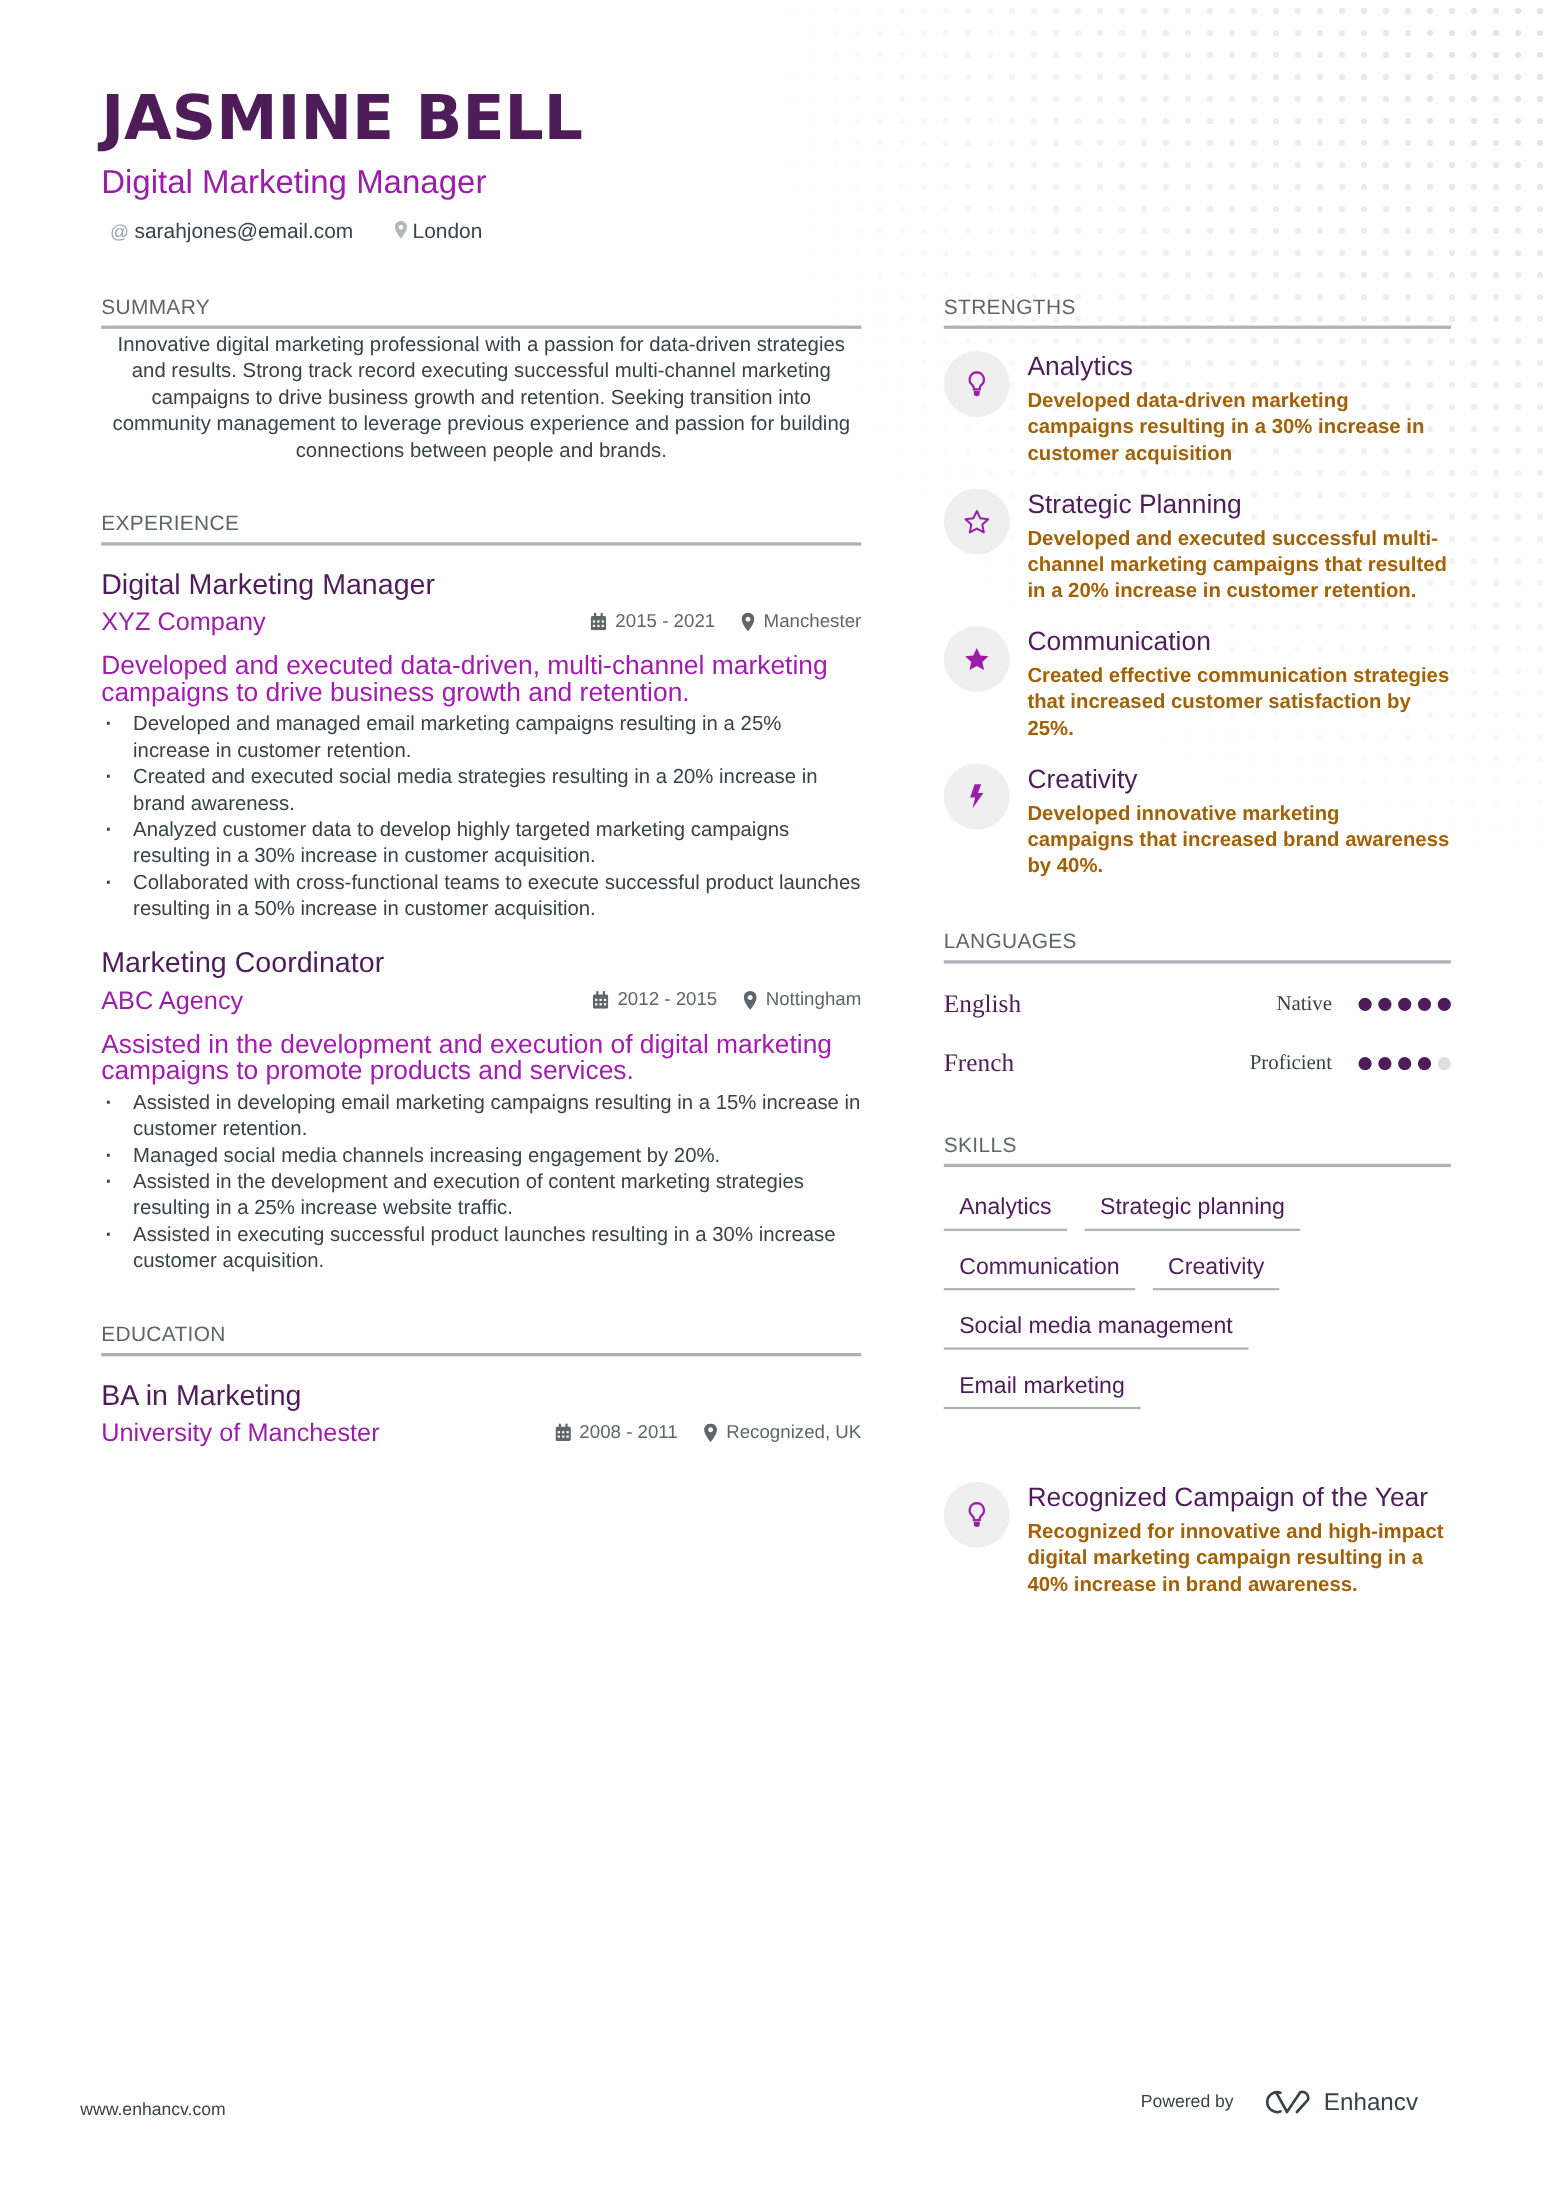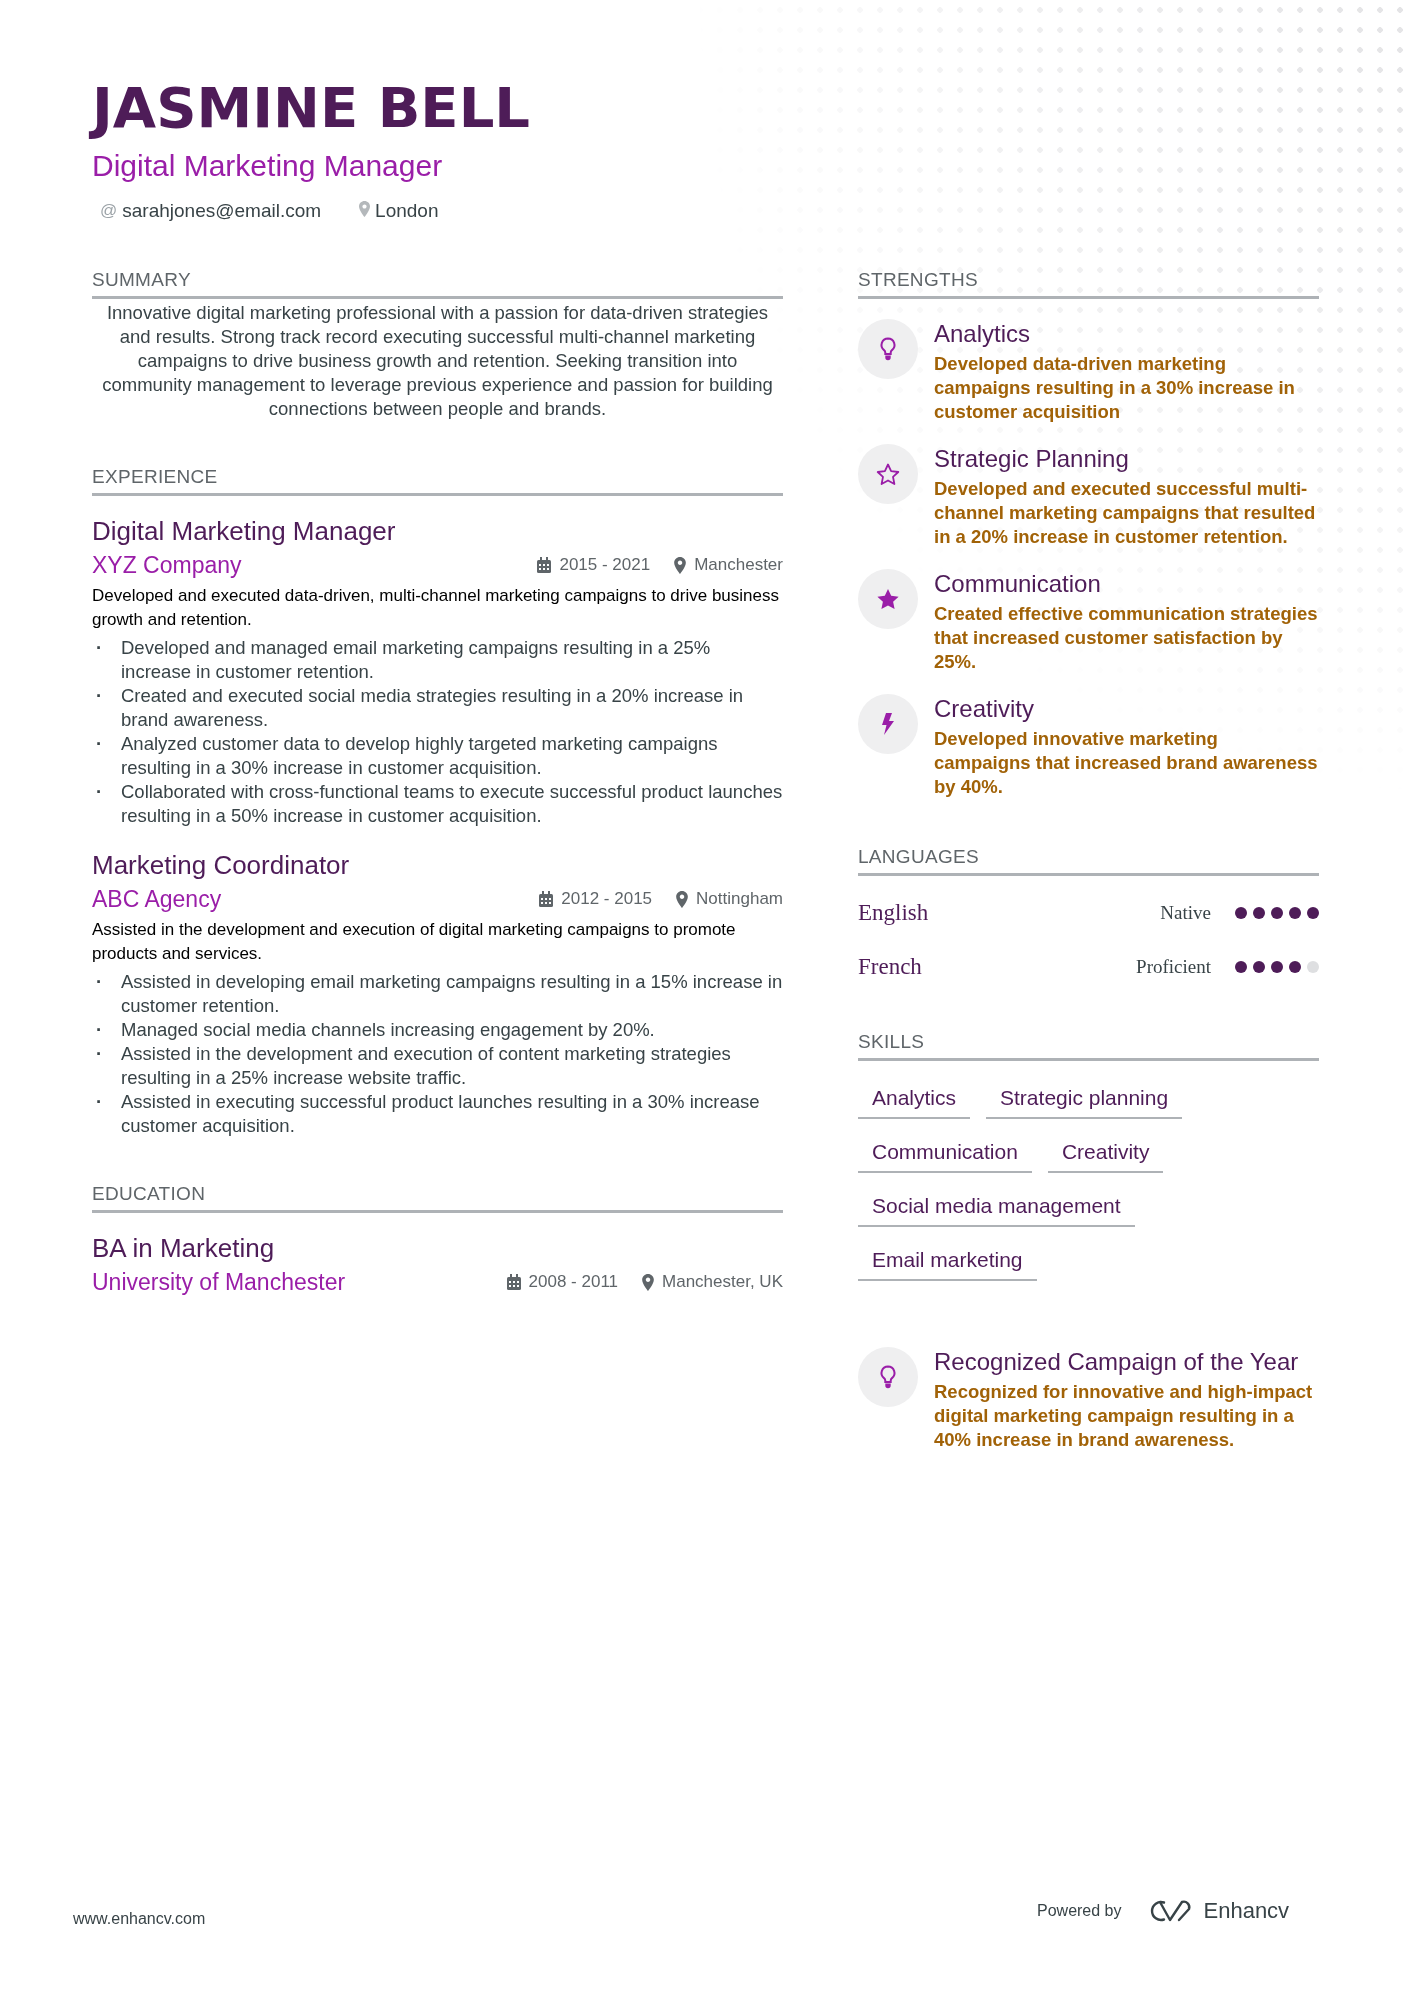--- a/index.html
+++ b/index.html
@@ -44,21 +44,21 @@
 
   .summary { margin-top: 2px; font-size: 18.5px; line-height: 24px; color: #384347; text-align: center; }
 
   .exp { margin-top: 18px; }
   .role { font-size: 26px; color: #4e1c58; line-height: 34px; }
   .org-row { display: flex; justify-content: space-between; align-items: center; margin-top: 2px; }
   .org { font-size: 23px; color: #9a1ea8; line-height: 30px; }
   .meta { display: flex; align-items: center; font-size: 17px; color: #5f6569; }
   .meta .m { display: flex; align-items: center; margin-left: 24px; }
   .meta svg { margin-right: 8px; }
-  .desc { font-size: 17px; line-height: 24px; margin-top: 4px; color: #000000; }
+  .desc { font-size: 24px; line-height: 24px; margin-top: 14px; color: #a21caf; }
   .bullets { list-style: none; margin-top: 4px; }
   .bullets li { position: relative; padding-left: 29px; font-size: 18.5px; line-height: 24px; color: #384347; }
   .bullets li::before { content: "·"; position: absolute; left: 4px; top: 0; color: #384347; font-weight: bold; }
 
   .section-gap { margin-top: 44px; }
 
   
   .strength { display: flex; margin-top: 20px; }
   .strength:first-of-type { margin-top: 20px; }
   .s-icon {
@@ -226,21 +226,21 @@
                     <rect x="6" y="11" width="2" height="2"></rect>
                     <rect x="10" y="11" width="2" height="2"></rect>
                   </g>
                 </svg>
               <span>2008 - 2011</span>
             </div>
             <div class="m">
               <svg width="12" height="17" viewBox="0 0 11 16">
                   <path d="M5.5 0C2.5 0 0 2.4 0 5.4 0 9.4 5.5 16 5.5 16S11 9.4 11 5.4C11 2.4 8.5 0 5.5 0zm0 7.6c-1.2 0-2.1-1-2.1-2.1s.9-2.1 2.1-2.1 2.1.9 2.1 2.1-.9 2.1-2.1 2.1z" fill="#5f6569"></path>
                 </svg>
-              <span>Manchester, UK</span>
+              <span>Recognized, UK</span>
             </div>
           </div>
         </div>
       </div>
     </div>
   </div>
 
   <div class="right">
 
     <div>

